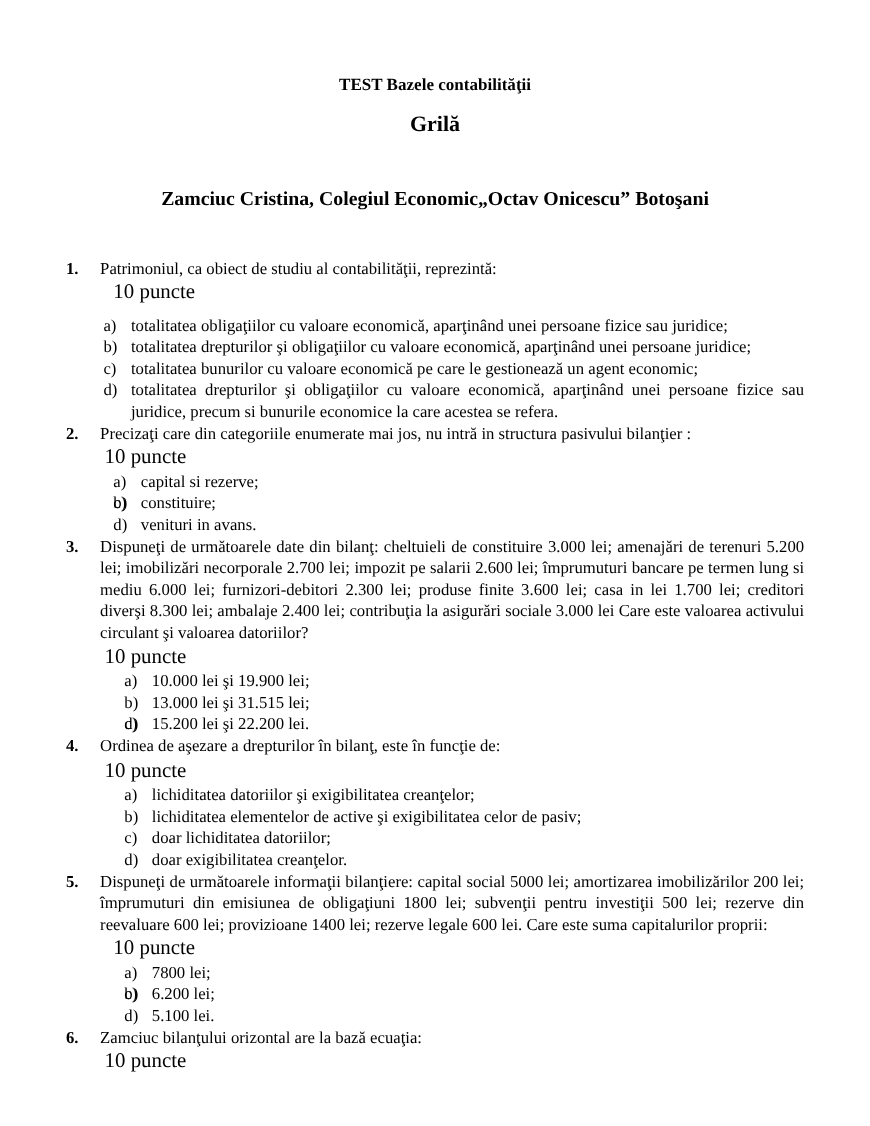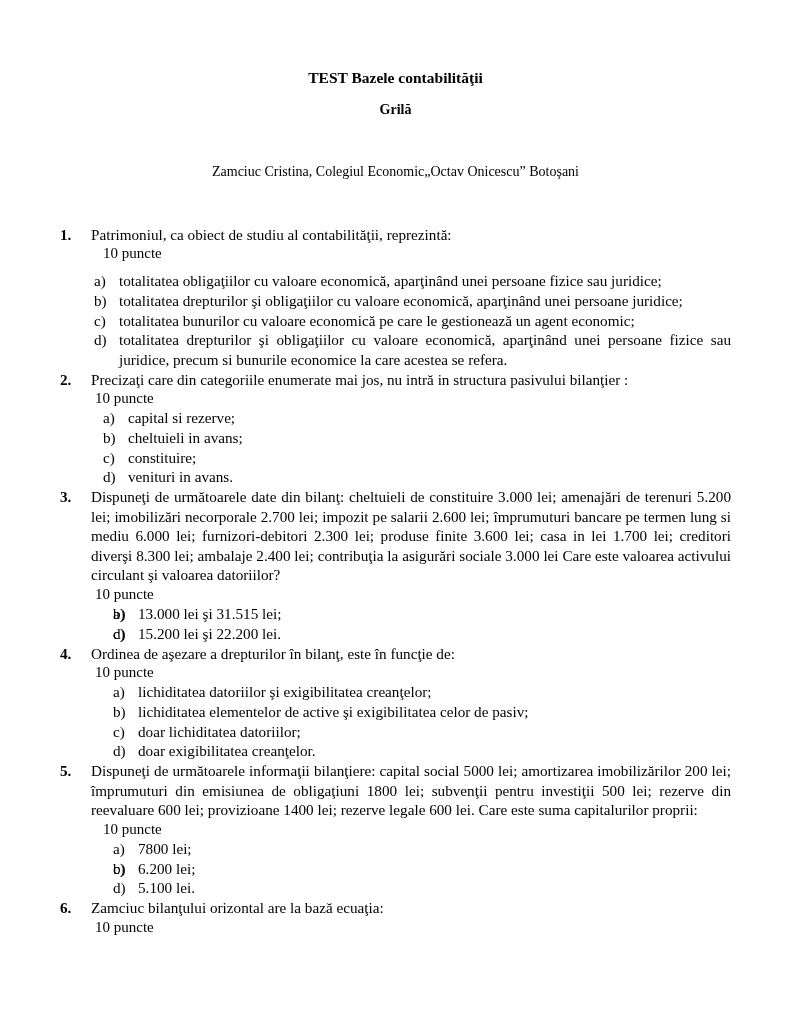--- a/index.html
+++ b/index.html
@@ -26,28 +26,28 @@
   .title-block {
     text-align: center;
   }
   .doc-title {
     font-size: 15.5px;
     font-weight: bold;
     line-height: 1.0;
     margin: 0 0 17px 0;
   }
   .doc-subtitle {
-    font-size: 14px;
+    font-size: 20px;
     font-weight: bold;
     line-height: 1.0;
     margin: 0 0 48px 0;
   }
   .doc-author {
-    font-size: 14px;
-    font-weight: normal;
+    font-size: 18px;
+    font-weight: bold;
     line-height: 1.0;
     margin: 0 0 0 0;
   }
   .questions {
     margin-top: 46px;
   }
   .question {
     position: relative;
     margin: 0 0 0 0;
   }
@@ -66,21 +66,21 @@
   .q-num {
     position: absolute;
     left: 0;
     top: 0;
     width: 24px;
     text-align: left;
     font-weight: bold;
     font-size: 15.2px;
   }
   .q-points {
-    font-size: 15px;
+    font-size: 19px;
     line-height: 1.29;
     margin: 0;
     padding-left: 43px;
   }
   .q-points.tight {
     padding-left: 35px;
   }
   .options {
     list-style: none;
     margin: 0;
@@ -157,21 +157,20 @@
         <span>Precizaţi care din categoriile enumerate mai jos, nu intră in structura pasivului bilanţier :</span>
       </p>
       <p class="q-points tight">10 puncte</p>
       <ul class="options">
         <li class="option lvl-b">
           <span class="option-label">a)</span>
           <span class="option-text">capital si rezerve;</span>
         </li>
         <li class="option lvl-b">
           <span class="option-label">b)</span>
-          <span class="option-text">cheltuieli in avans;</span>
         </li>
         <li class="option lvl-b">
           <span class="option-label">c)</span>
           <span class="option-text">constituire;</span>
         </li>
         <li class="option lvl-b">
           <span class="option-label">d)</span>
           <span class="option-text">venituri in avans.</span>
         </li>
       </ul>
@@ -179,20 +178,21 @@
 
     <div class="question">
       <p class="q-stem">
         <span class="q-num">3.</span>
         <span>Dispuneţi de următoarele date din bilanţ: cheltuieli de constituire 3.000 lei; amenajări de terenuri 5.200 lei; imobilizări necorporale 2.700 lei; impozit pe salarii 2.600 lei; împrumuturi bancare pe termen lung si mediu 6.000 lei; furnizori-debitori 2.300 lei; produse finite 3.600 lei; casa in lei 1.700 lei; creditori diverşi 8.300 lei; ambalaje 2.400 lei; contribuţia la asigurări sociale 3.000 lei Care este valoarea activului circulant şi valoarea datoriilor?</span>
       </p>
       <p class="q-points tight">10 puncte</p>
       <ul class="options">
         <li class="option lvl-c">
           <span class="option-label">a)</span>
+          <span class="option-text">10.000 lei şi 19.900 lei;</span>
         </li>
         <li class="option lvl-c">
           <span class="option-label">b)</span>
           <span class="option-text">13.000 lei şi 31.515 lei;</span>
         </li>
         <li class="option lvl-c">
           <span class="option-label">c)</span>
         </li>
         <li class="option lvl-c">
           <span class="option-label">d)</span>

